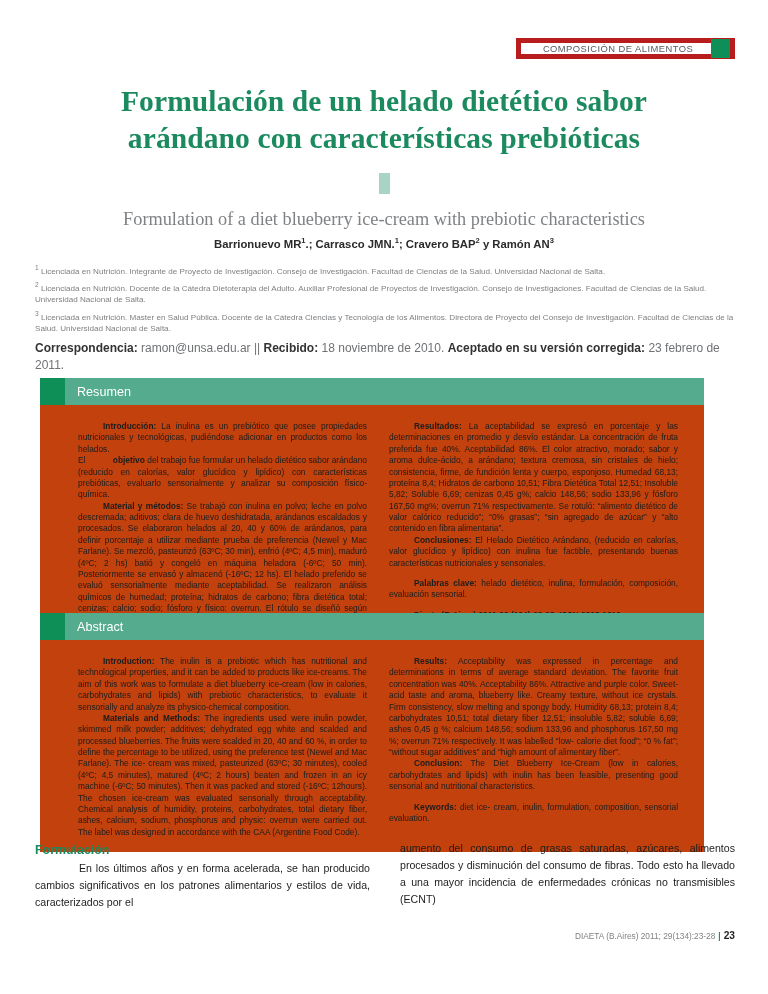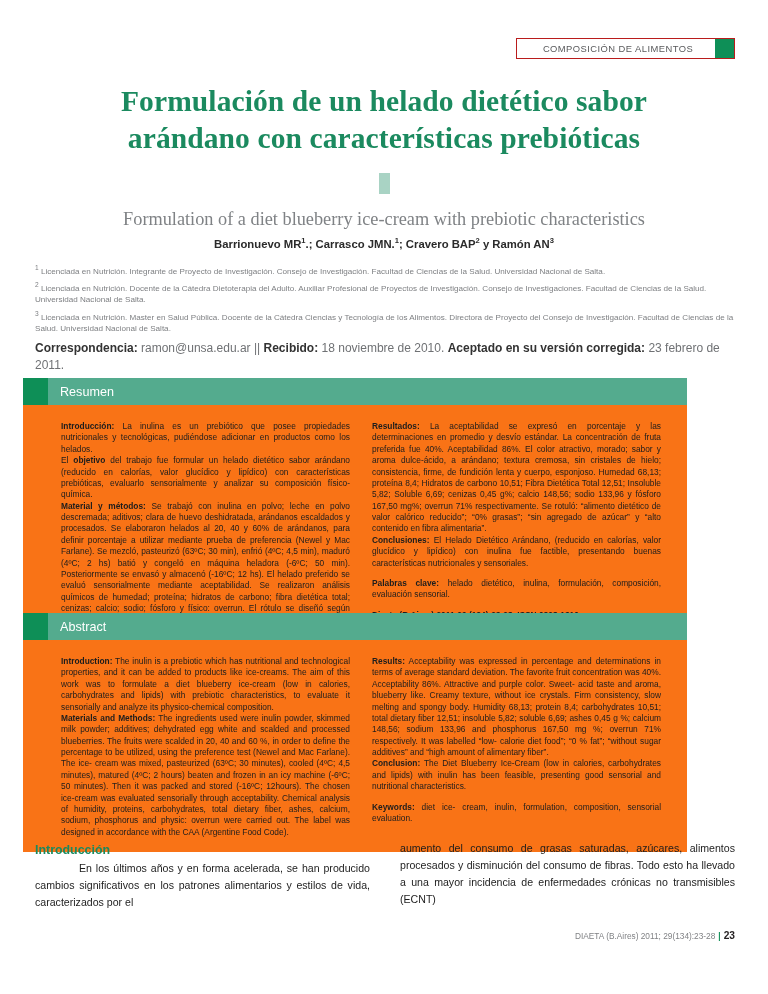--- a/index.html
+++ b/index.html
@@ -16,21 +16,21 @@
     overflow: hidden;
   }
 
   
   .section-tag {
     position: absolute;
     top: 38px;
     left: 516px;
     width: 219px;
     height: 21px;
-    border: 1px solid #b91c1c;
+    border: 5px solid #b91c1c;
     box-sizing: border-box;
     display: flex;
     align-items: center;
   }
   .section-tag-label {
     flex: 1 1 auto;
     text-align: center;
     font-size: 9.4px;
     letter-spacing: 0.45px;
     color: #58595b;
@@ -107,23 +107,23 @@
     font-size: 12px;
     line-height: 1.45;
     color: #6f7174;
     margin-top: 5px;
   }
   .correspondence b { color: #333333; }
 
   
   .box {
     position: absolute;
-    left: 23px;
+    left: 40px;
     width: 664px;
-    background: #f97316;
+    background: #c2410c;
   }
   .box-header {
     height: 27px;
     background: #54ab8e;
     display: flex;
     align-items: center;
   }
   .box-header-tab {
     width: 25px;
     height: 27px;
@@ -141,21 +141,21 @@
     gap: 22px;
   }
   .box-col {
     width: 305px;
     font-size: 8.35px;
     line-height: 1.365;
     text-align: justify;
     color: #1d1d1d;
   }
   .box-col p { margin: 0; }
-  .box-col b { font-weight: bold; }
+  .box-col b { font-weight: bold; margin-left: 25px; }
   .box-col .spacer { height: 9px; }
 
   #resumen-box { top: 378px; }
   #abstract-box { top: 613px; }
 
   
   .intro {
     position: absolute;
     top: 840px;
     left: 35px;
@@ -286,21 +286,21 @@
       <div class="spacer"></div>
       <p>
         <b>Keywords:</b><span> diet ice- cream, inulin, formulation, composition, sensorial evaluation.</span>
       </p>
     </div>
   </div>
 </div>
 
 <div class="intro">
   <div class="intro-col">
-    <p class="intro-heading">Introducción</p>
+    <p class="intro-heading">Formulación</p>
     <p class="intro-indent">En los últimos años y en forma acelerada, se han producido cambios significativos en los patrones alimentarios y estilos de vida, caracterizados por el</p>
   </div>
   <div class="intro-col">
     <p>aumento del consumo de grasas saturadas, azúcares, alimentos procesados y disminución del consumo de fibras. Todo esto ha llevado a una mayor incidencia de enfermedades crónicas no transmisibles (ECNT)</p>
   </div>
 </div>
 
 <div class="footer">
   <span>DIAETA (B.Aires) 2011; 29(134):23-28</span><span class="sep">|</span><span class="pagenum">23</span>
 </div>

